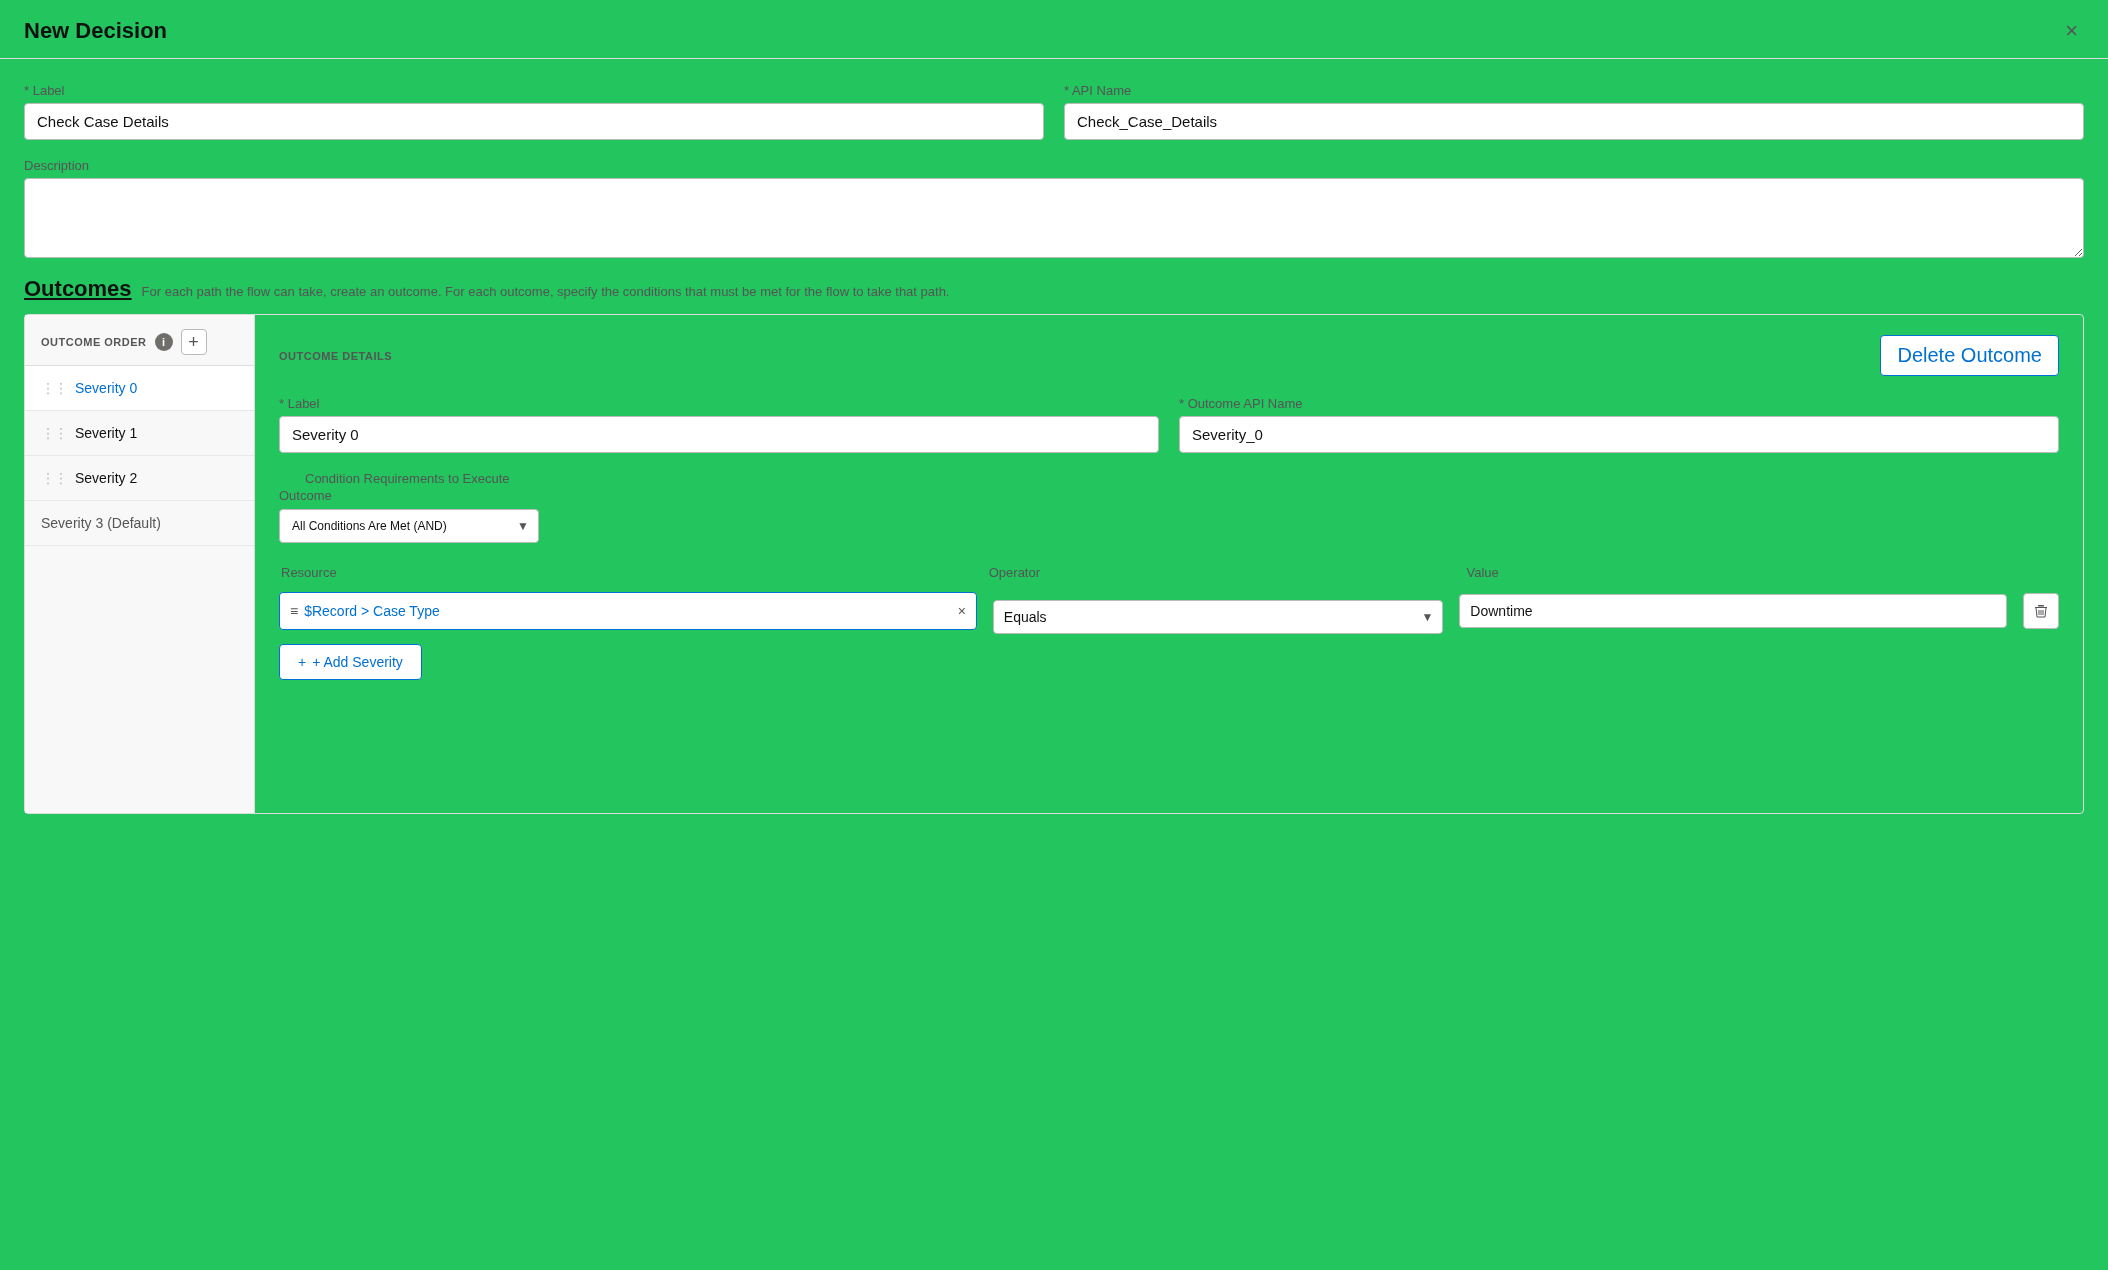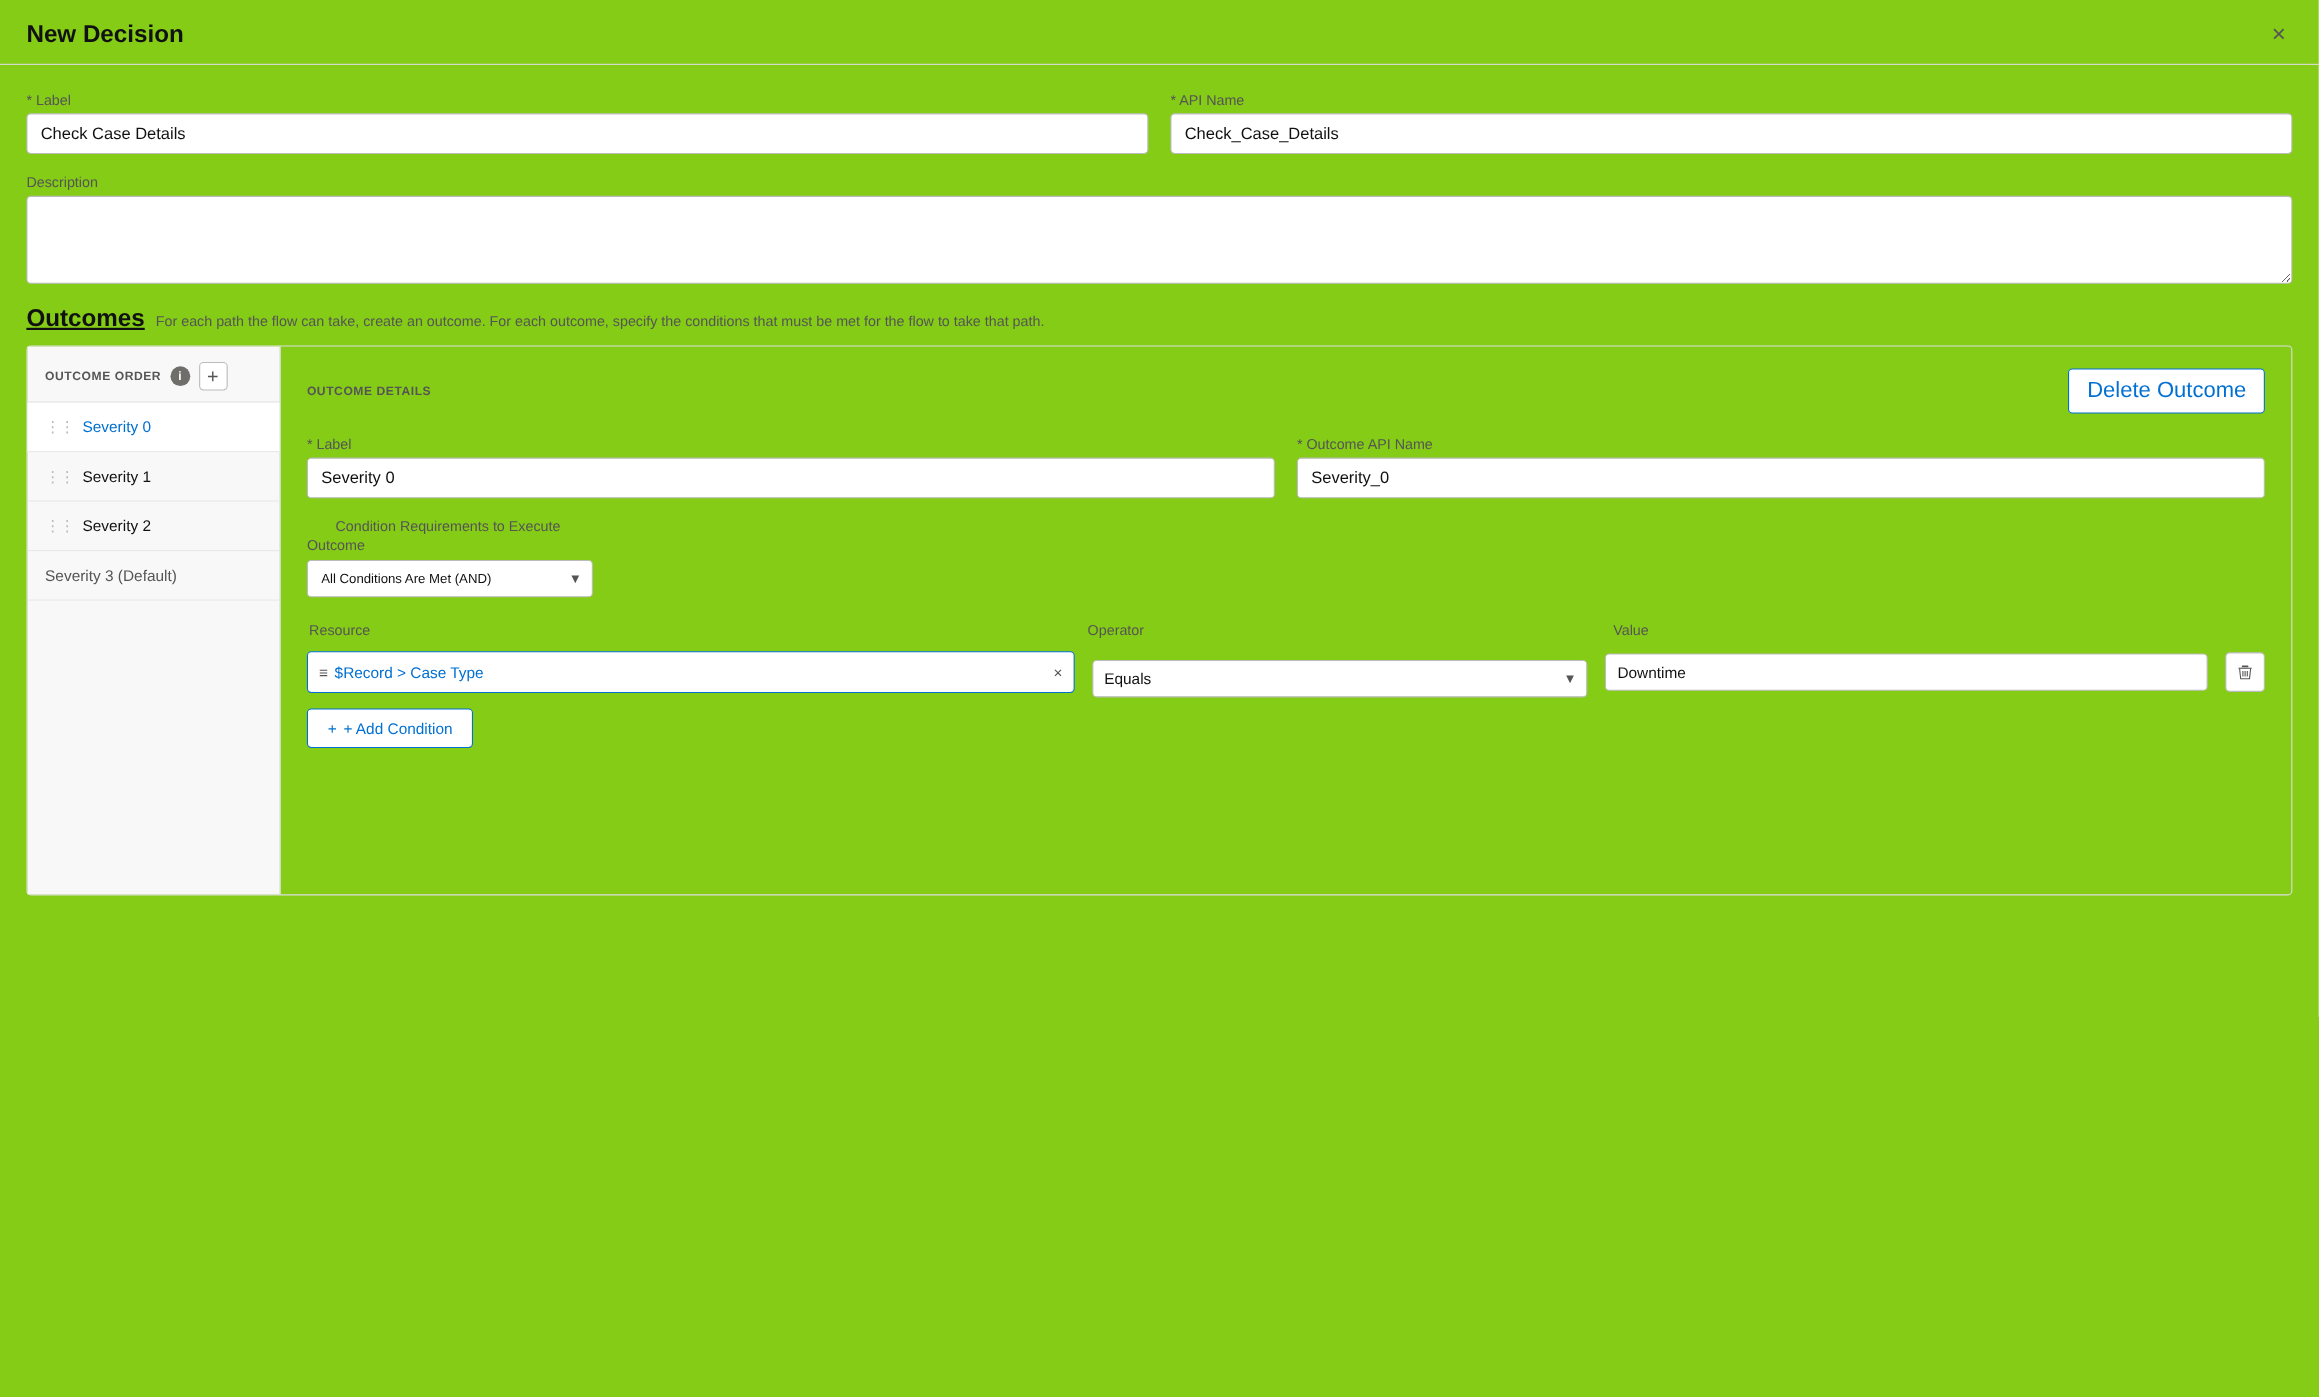--- a/index.html
+++ b/index.html
@@ -1,18 +1,18 @@
 <!DOCTYPE html>
 <html><head>
   <meta charset="utf-8">
   <style>
     * { box-sizing: border-box; margin: 0; padding: 0; }
     body { font-family: -apple-system, BlinkMacSystemFont, 'Segoe UI', sans-serif; font-size: 14px; color: #333; background: #fff; }
 
-    .modal { width: 100%; min-height: 100vh; background: #84cc16; display: flex; flex-direction: column; }
+    .modal { width: 100%; min-height: 100vh; background: #22c55e; display: flex; flex-direction: column; }
 
     .modal-header {
       display: flex; align-items: center; justify-content: space-between;
       padding: 18px 24px 14px 24px;
       border-bottom: 1px solid #ddd;
     }
     .modal-title { font-size: 22px; font-weight: 600; color: #111; }
     .close-btn {
       background: none; border: none; font-size: 22px; cursor: pointer;
       color: #555; line-height: 1; padding: 2px 6px;
@@ -278,20 +278,20 @@
                   <path d="M3 5 L4 14 L12 14 L13 5" stroke="#555" stroke-width="1" fill="none"></path>
                   <line x1="6" y1="7" x2="6" y2="12" stroke="#555" stroke-width="1"></line>
                   <line x1="8" y1="7" x2="8" y2="12" stroke="#555" stroke-width="1"></line>
                   <line x1="10" y1="7" x2="10" y2="12" stroke="#555" stroke-width="1"></line>
                 </svg>
               </button>
             </div>
 
             <button class="add-condition-btn">
               <span>+</span>
-              <span>+ Add Condition</span>
+              <span>+ Add Severity</span>
             </button>
           </div>
         </div>
       </div>
     </div>
   </div>
 </div>
 
 </body></html>

